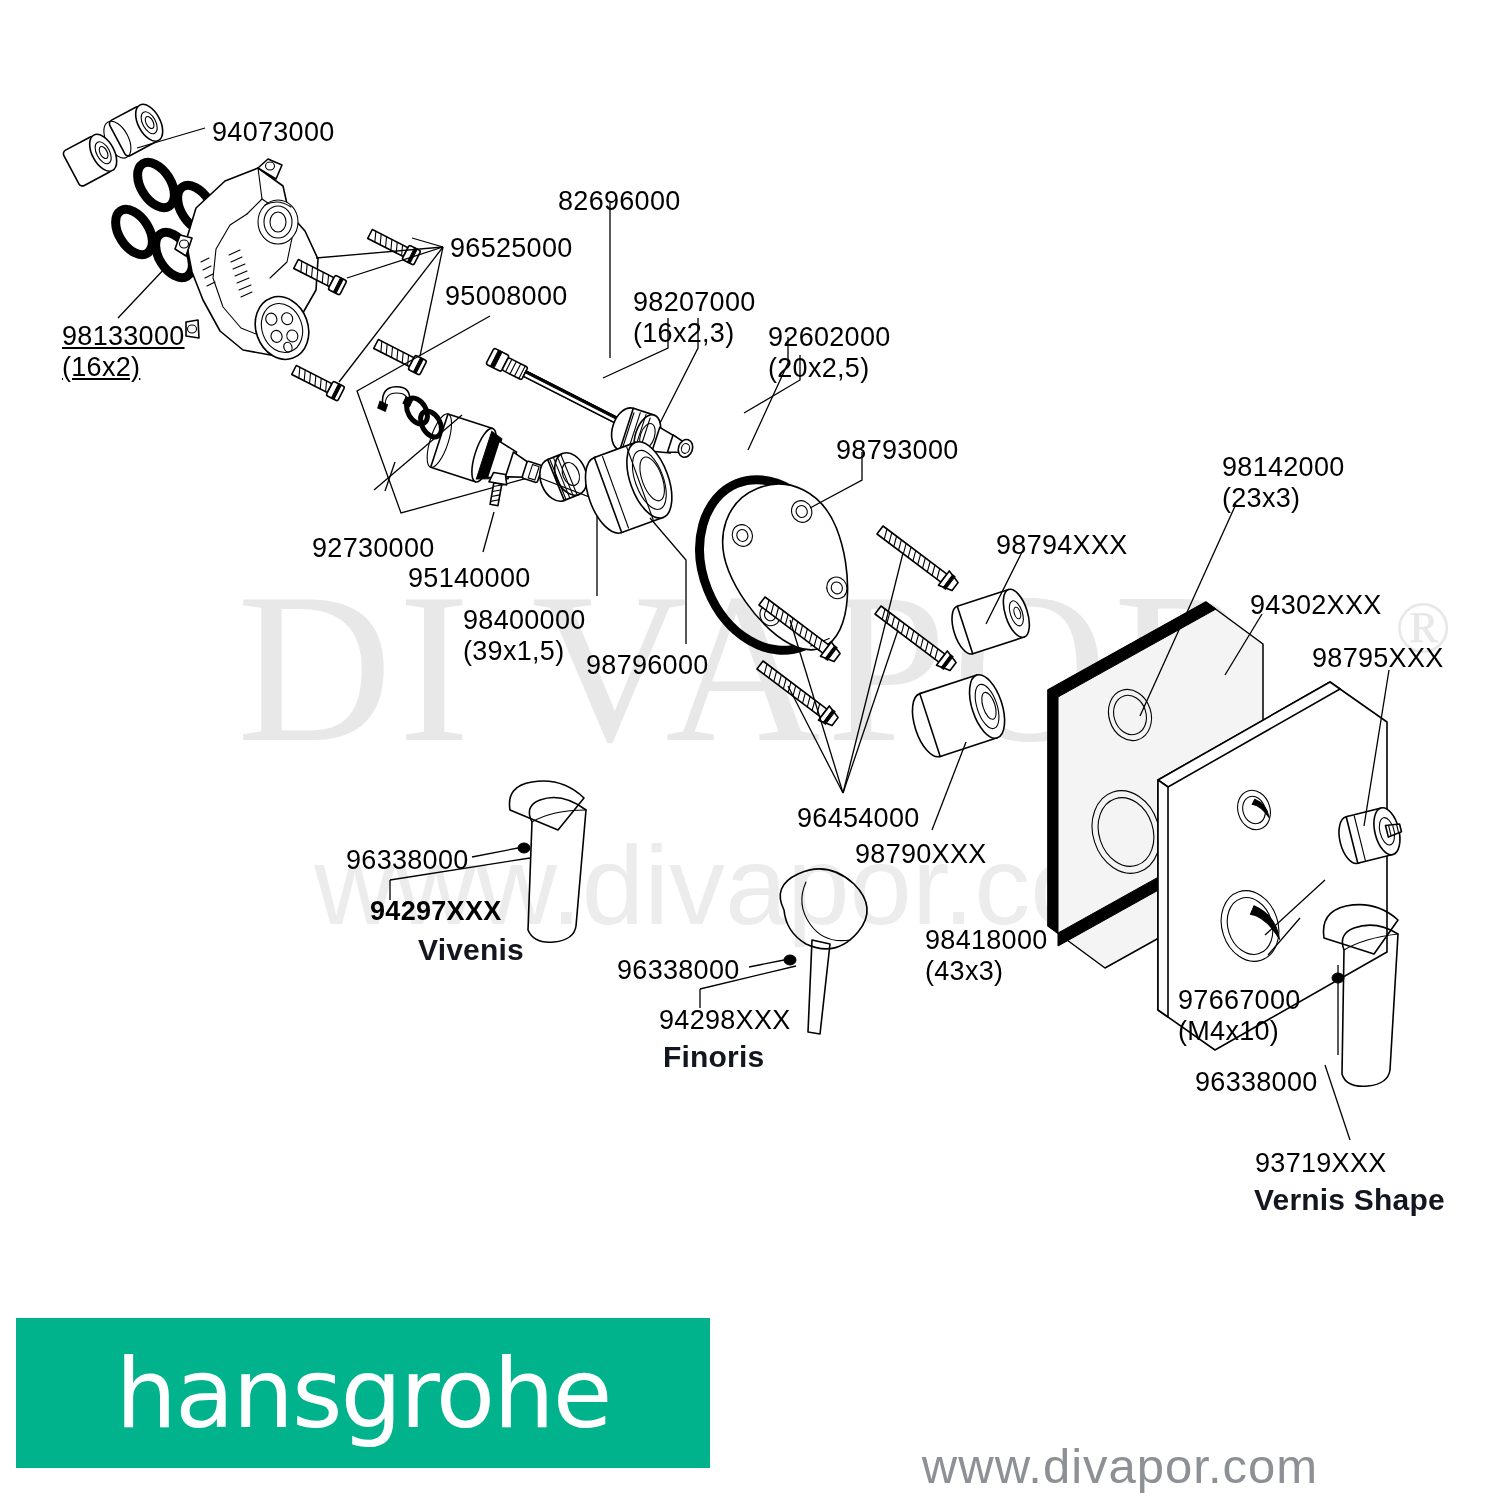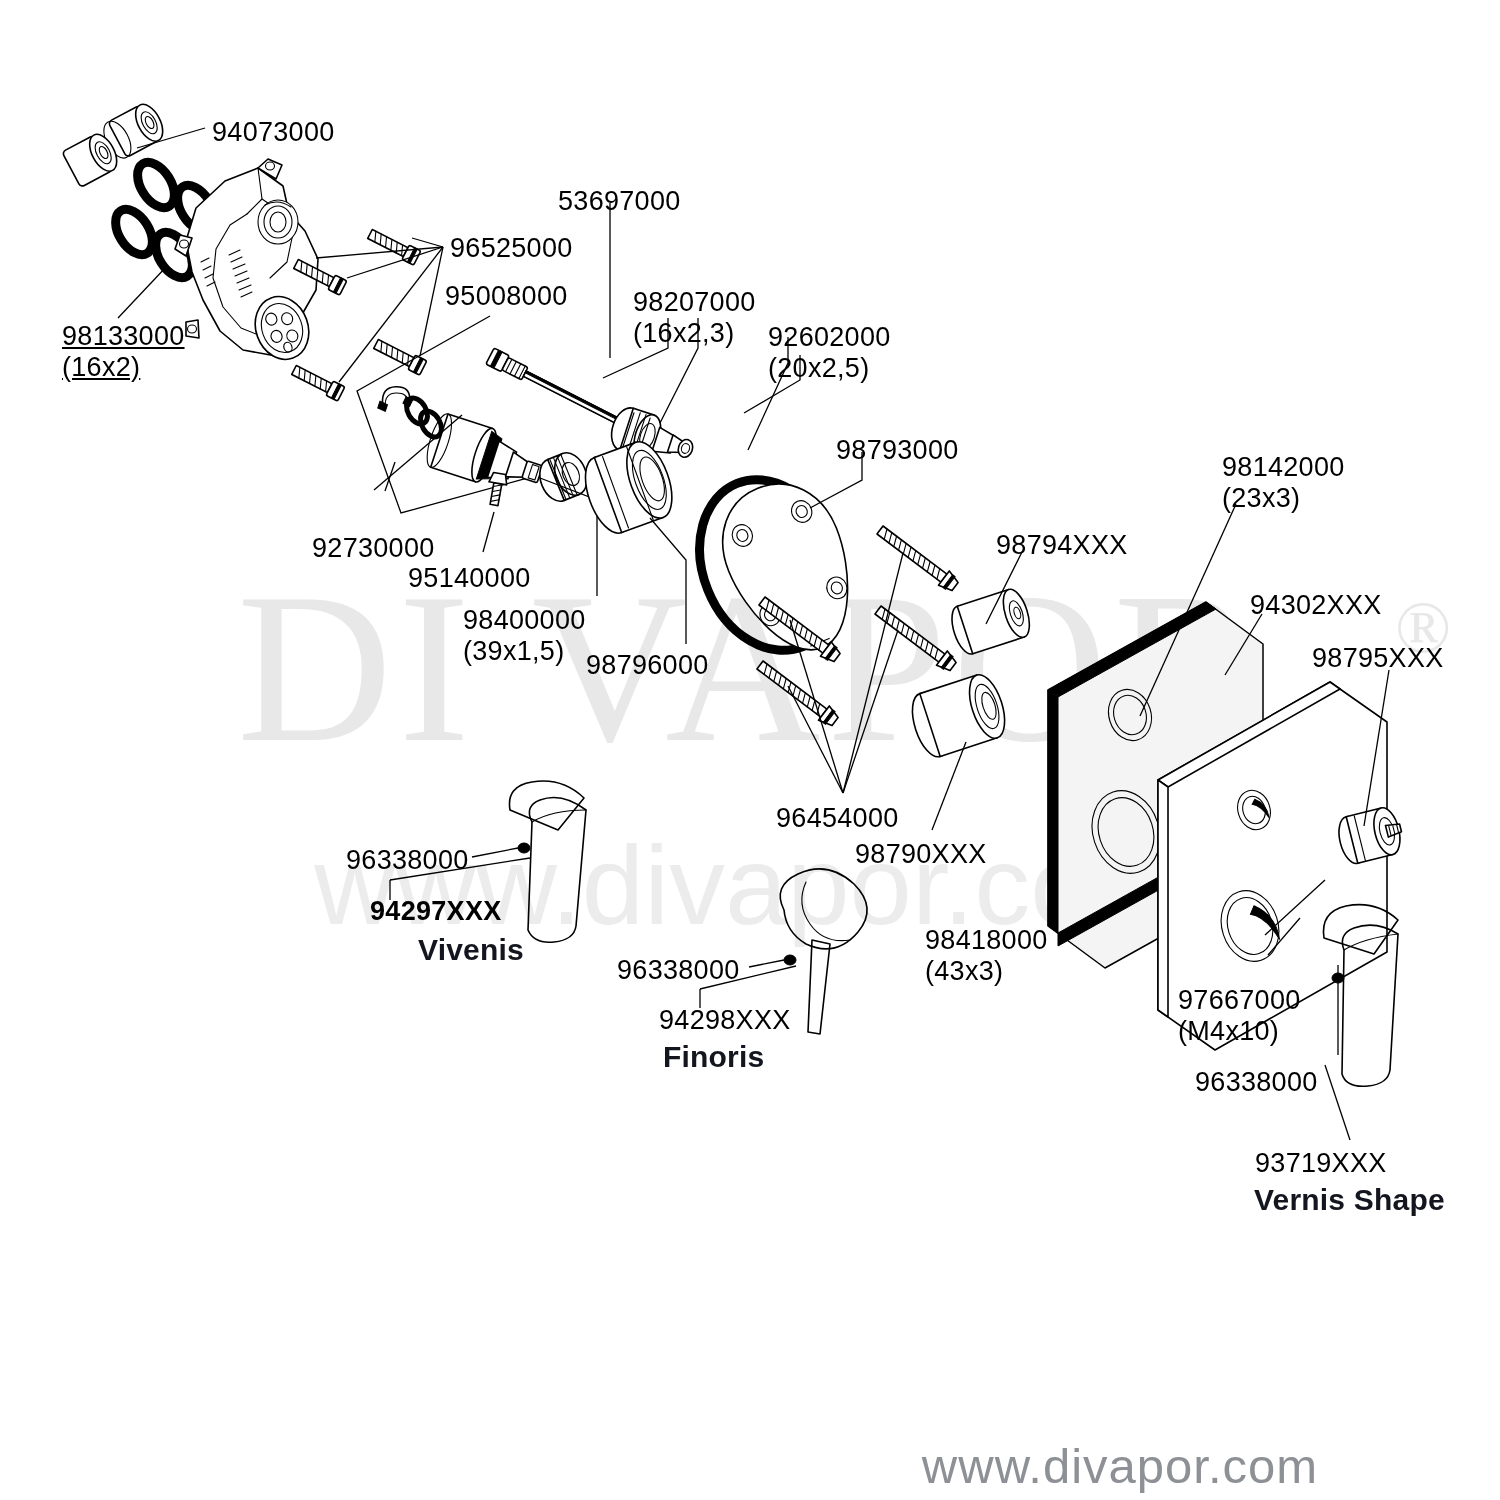--- a/index.html
+++ b/index.html
@@ -561,21 +561,21 @@
 
 <div id="label-layer">
     <div class="lbl" style="left: 212px; top: 117px;">
       <div>94073000</div>
     </div>
     <div class="lbl" style="left: 62px; top: 321px; text-decoration: underline;">
       <div>98133000</div>
       <div class="sub">(16x2)</div>
     </div>
     <div class="lbl" style="left: 558px; top: 186px;">
-      <div>53697000</div>
+      <div>82696000</div>
     </div>
     <div class="lbl" style="left: 450px; top: 233px;">
       <div>96525000</div>
     </div>
     <div class="lbl" style="left: 445px; top: 281px;">
       <div>95008000</div>
     </div>
     <div class="lbl" style="left: 633px; top: 287px;">
       <div>98207000</div>
       <div class="sub">(16x2,3)</div>
@@ -606,21 +606,21 @@
     <div class="lbl" style="left: 1222px; top: 452px;">
       <div>98142000</div>
       <div class="sub">(23x3)</div>
     </div>
     <div class="lbl" style="left: 1250px; top: 590px;">
       <div>94302XXX</div>
     </div>
     <div class="lbl" style="left: 1312px; top: 643px;">
       <div>98795XXX</div>
     </div>
-    <div class="lbl" style="left: 776px; top: 803px;">
+    <div class="lbl" style="left: 797px; top: 803px;">
       <div>96454000</div>
     </div>
     <div class="lbl" style="left: 855px; top: 839px;">
       <div>98790XXX</div>
     </div>
     <div class="lbl" style="left: 925px; top: 925px;">
       <div>98418000</div>
       <div class="sub">(43x3)</div>
     </div>
     <div class="lbl" style="left: 346px; top: 845px;">
@@ -644,14 +644,17 @@
     </div>
     <div class="lbl" style="left: 1255px; top: 1148px;">
       <div>93719XXX</div>
     </div>
     <div class="fam" style="left: 418px; top: 933px;">Vivenis</div>
     <div class="fam" style="left: 663px; top: 1040px;">Finoris</div>
     <div class="fam" style="left: 1254px; top: 1183px;">Vernis Shape</div>
   </div>
 
 <div id="footer">
+  <div id="hg-band">
+    <div id="hg-word">hansgrohe</div>
+  </div>
   <div id="dv-url">www.divapor.com</div>
 </div>
 
 </body></html>

